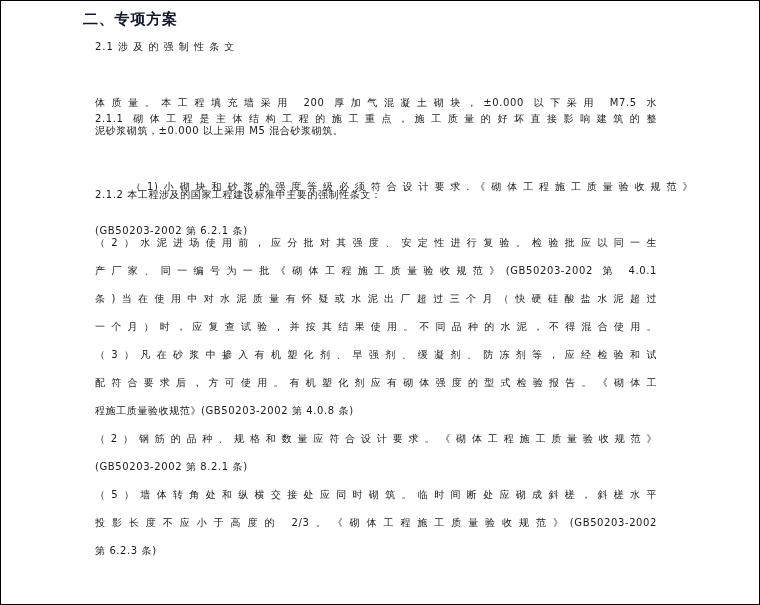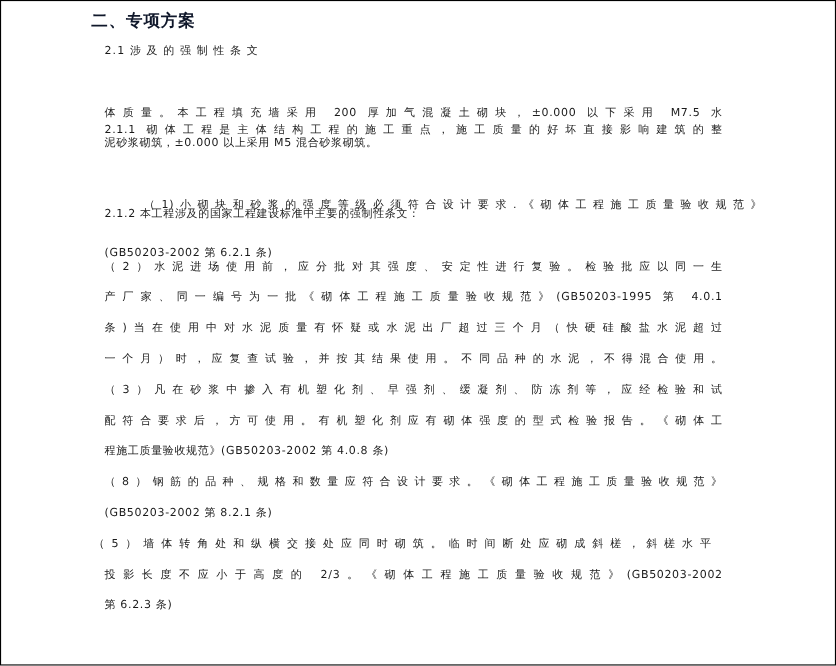--- a/index.html
+++ b/index.html
@@ -61,24 +61,24 @@
 
   <div class="line" style="left:95px; top:37px; letter-spacing:1px;">2.1 涉 及 的 强 制 性 条 文</div>
 
   <div class="line justify" style="left:95px; top:65px;margin-top:44px;">2.1.1 砌体工程是主体结构工程的施工重点，施工质量的好坏直接影响建筑的整</div>
   <div class="line justify" style="left:95px; top:93px;">体质量。本工程填充墙采用 200 厚加气混凝土砌块，±0.000 以下采用 M7.5 水</div>
   <div class="line" style="left:95px; top:121px;text-align:right;">泥砂浆砌筑，±0.000 以上采用 M5 混合砂浆砌筑。</div>
   <div class="line" style="left:95px; top:149px;margin-top:36px;">2.1.2 本工程涉及的国家工程建设标准中主要的强制性条文：</div>
   <div class="line justify" style="left:95px; top:177px;margin-left:36px;">（1)小砌块和砂浆的强度等级必须符合设计要求.《砌体工程施工质量验收规范》</div>
   <div class="line" style="left:95px; top:205px;margin-top:16px;">(GB50203-2002 第 6.2.1 条)</div>
   <div class="line justify" style="left:95px; top:233px;">（2）水泥进场使用前，应分批对其强度、安定性进行复验。检验批应以同一生</div>
-  <div class="line justify" style="left:95px; top:261px;">产厂家、同一编号为一批《砌体工程施工质量验收规范》(GB50203-1995 第 4.0.1</div>
+  <div class="line justify" style="left:95px; top:261px;">产厂家、同一编号为一批《砌体工程施工质量验收规范》(GB50203-2002 第 4.0.1</div>
   <div class="line justify" style="left:95px; top:317px;">一个月）时，应复查试验，并按其结果使用。不同品种的水泥，不得混合使用。</div>
   <div class="line justify" style="left:95px; top:289px;">条)当在使用中对水泥质量有怀疑或水泥出厂超过三个月（快硬硅酸盐水泥超过</div>
   <div class="line justify" style="left:95px; top:345px;">（3）凡在砂浆中掺入有机塑化剂、早强剂、缓凝剂、防冻剂等，应经检验和试</div>
   <div class="line justify" style="left:95px; top:373px;">配符合要求后，方可使用。有机塑化剂应有砌体强度的型式检验报告。《砌体工</div>
   <div class="line" style="left:95px; top:401px;">程施工质量验收规范》(GB50203-2002 第 4.0.8 条)</div>
-  <div class="line justify" style="left:95px; top:429px;">（8）钢筋的品种、规格和数量应符合设计要求。《砌体工程施工质量验收规范》</div>
+  <div class="line justify" style="left:95px; top:429px;">（2）钢筋的品种、规格和数量应符合设计要求。《砌体工程施工质量验收规范》</div>
   <div class="line" style="left:95px; top:457px;">(GB50203-2002 第 8.2.1 条)</div>
-  <div class="line justify" style="left:85px; top:485px;">（5）墙体转角处和纵横交接处应同时砌筑。临时间断处应砌成斜槎，斜槎水平</div>
+  <div class="line justify" style="left:95px; top:485px;">（5）墙体转角处和纵横交接处应同时砌筑。临时间断处应砌成斜槎，斜槎水平</div>
   <div class="line justify" style="left:95px; top:513px;">投影长度不应小于高度的 2/3。《砌体工程施工质量验收规范》(GB50203-2002</div>
   <div class="line" style="left:95px; top:541px;">第 6.2.3 条)</div>
 </div>
 
 </body></html>

